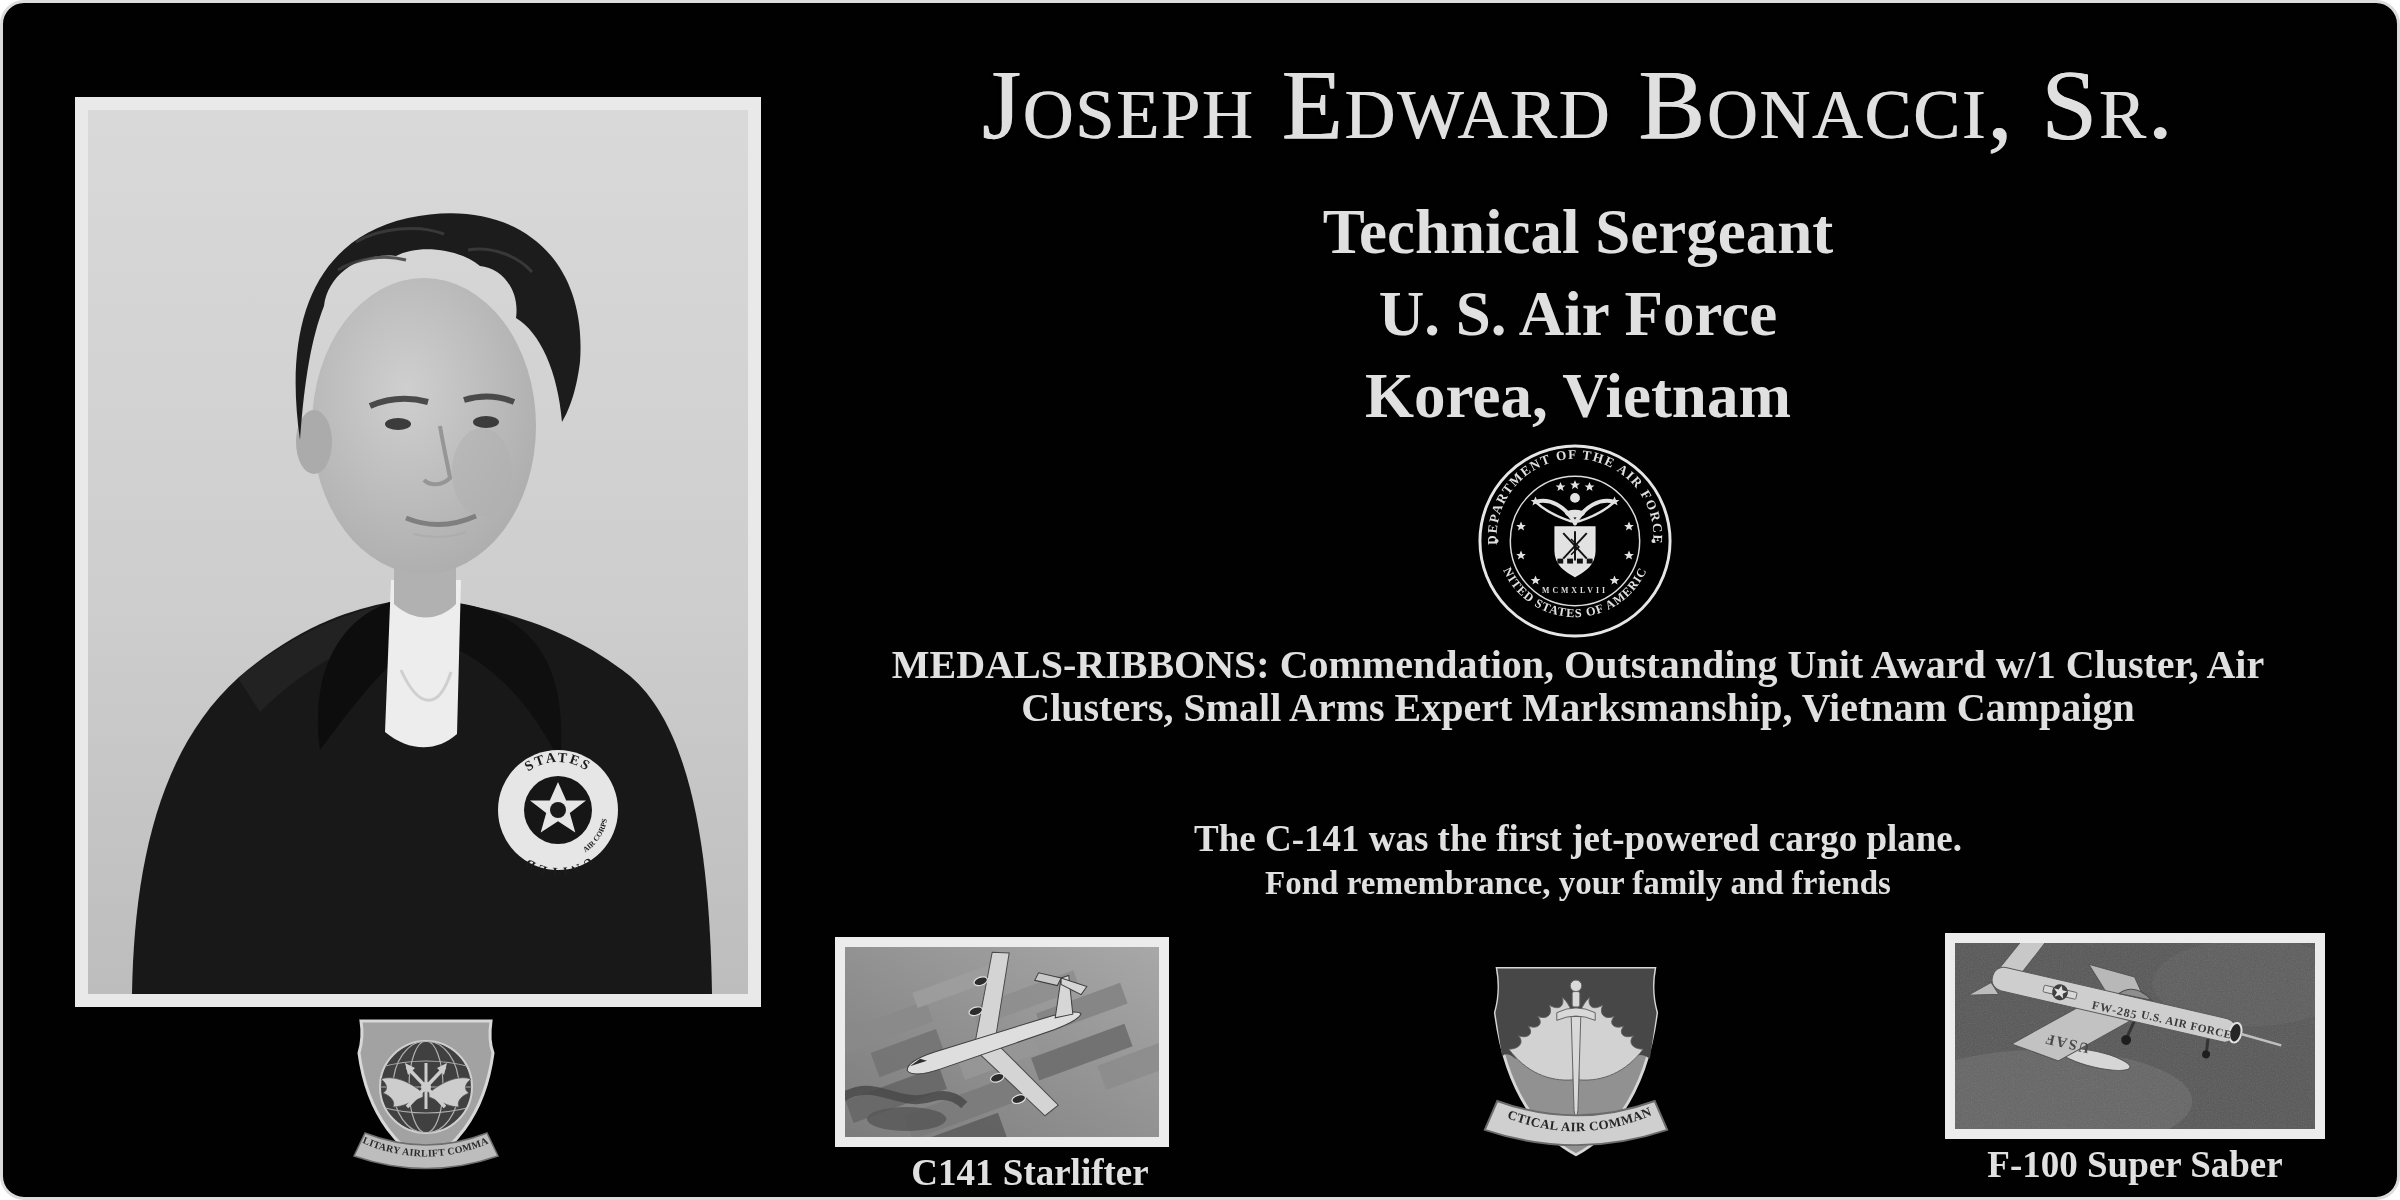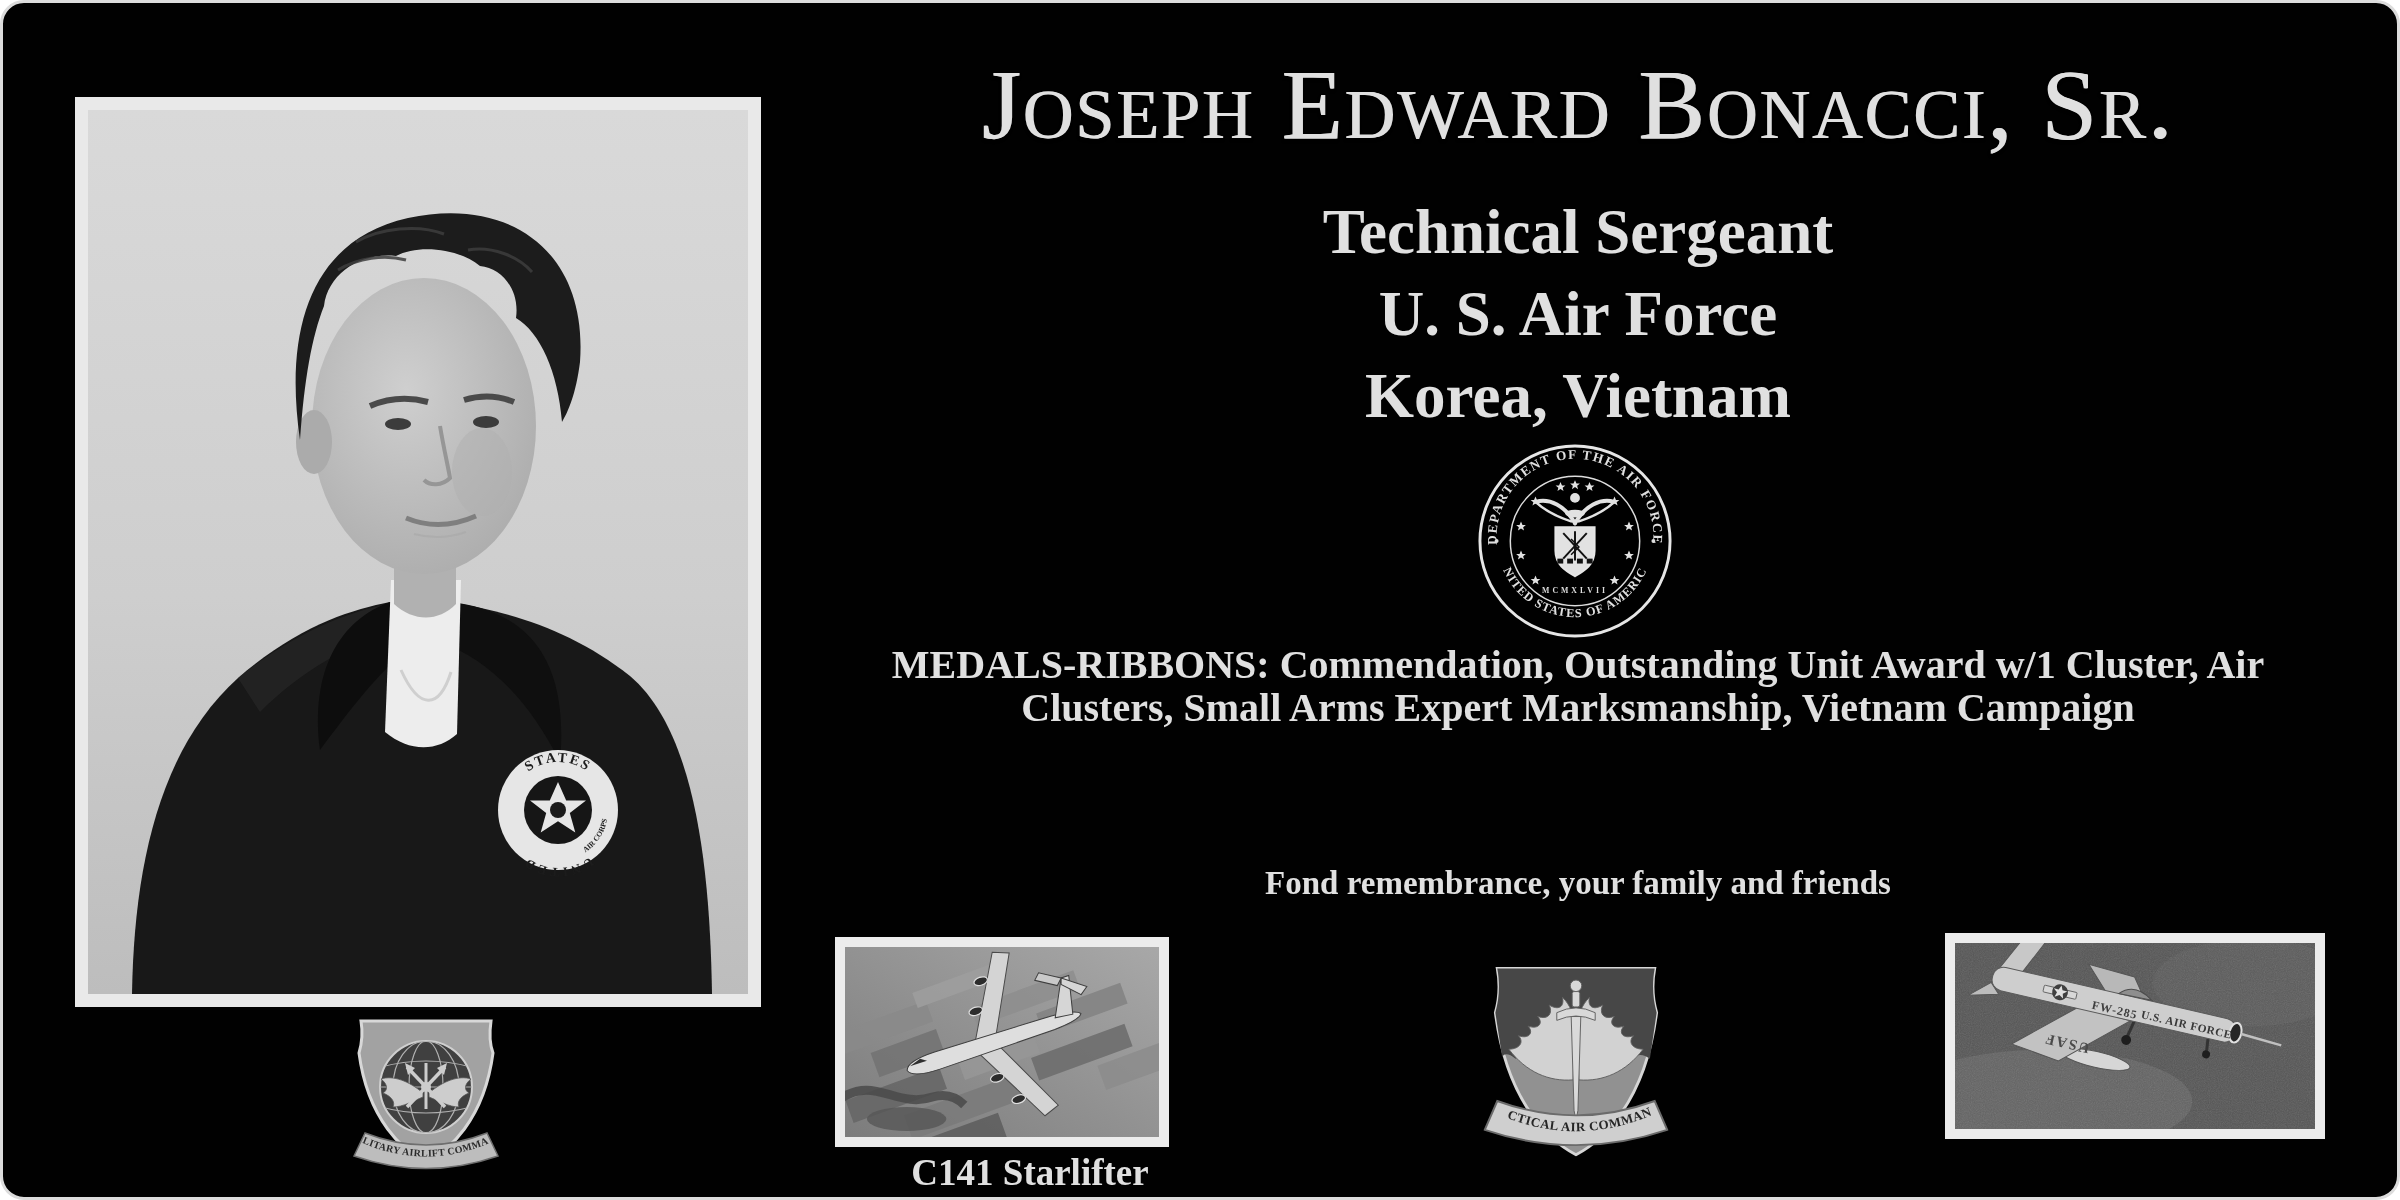--- a/index.html
+++ b/index.html
@@ -200,20 +200,21 @@
       </g>
       <text x="100" y="153" font-size="8" letter-spacing="3" text-anchor="middle" fill="#dddddd" font-weight="bold">MCMXLVII</text>
     </svg>
   </div>
 
   <div class="abs col ctr medals">
     <div>MEDALS-RIBBONS: Commendation, Outstanding Unit Award w/1 Cluster, Air</div>
     <div>Clusters, Small Arms Expert Marksmanship, Vietnam Campaign</div>
   </div>
   <div class="abs col ctr story">
+    <div>The C-141 was the first jet-powered cargo plane.</div>
   </div>
   <div class="abs col ctr dedication">Fond remembrance, your family and friends</div>
 
   <div class="abs photo-frame c141-box">
     <svg viewBox="0 0 316 190" preserveAspectRatio="none">
       <defs>
         <linearGradient id="landGrad" x1="1" y1="0" x2="0" y2="1">
           <stop offset="0" stop-color="#a8a8a8"></stop>
             <stop offset="1" stop-color="#7c7c7c"></stop>
         </linearGradient>
@@ -311,14 +312,15 @@
           <rect x="-17" y="-3.5" width="34" height="7" rx="1" fill="#d8d8d8" stroke="#555555" stroke-width="0.8"></rect>
           <circle r="8" fill="#3f3f3f"></circle>
           <polygon points="0,-7 2,-2.4 7,-2.4 3,0.8 4.4,5.6 0,2.8 -4.4,5.6 -3,0.8 -7,-2.4 -2,-2.4" fill="#e0e0e0"></polygon>
         </g>
         <text x="128" y="9" font-size="12" font-weight="bold" fill="#3e3e3e" letter-spacing="1" text-anchor="middle">FW-285</text>
         <text x="202" y="7" font-size="11.5" font-weight="bold" fill="#383838" letter-spacing="0.5" text-anchor="middle">U.S. AIR FORCE</text>
         <text x="88" y="44" transform="rotate(180 88 44)" font-size="15" font-weight="bold" fill="#4a4a4a" letter-spacing="2" text-anchor="middle">USAF</text>
       </g>
     </svg>
   </div>
+  <div class="abs ctr caption f100-cap">F-100 Super Saber</div>
 
 </div>
 
 </body></html>

